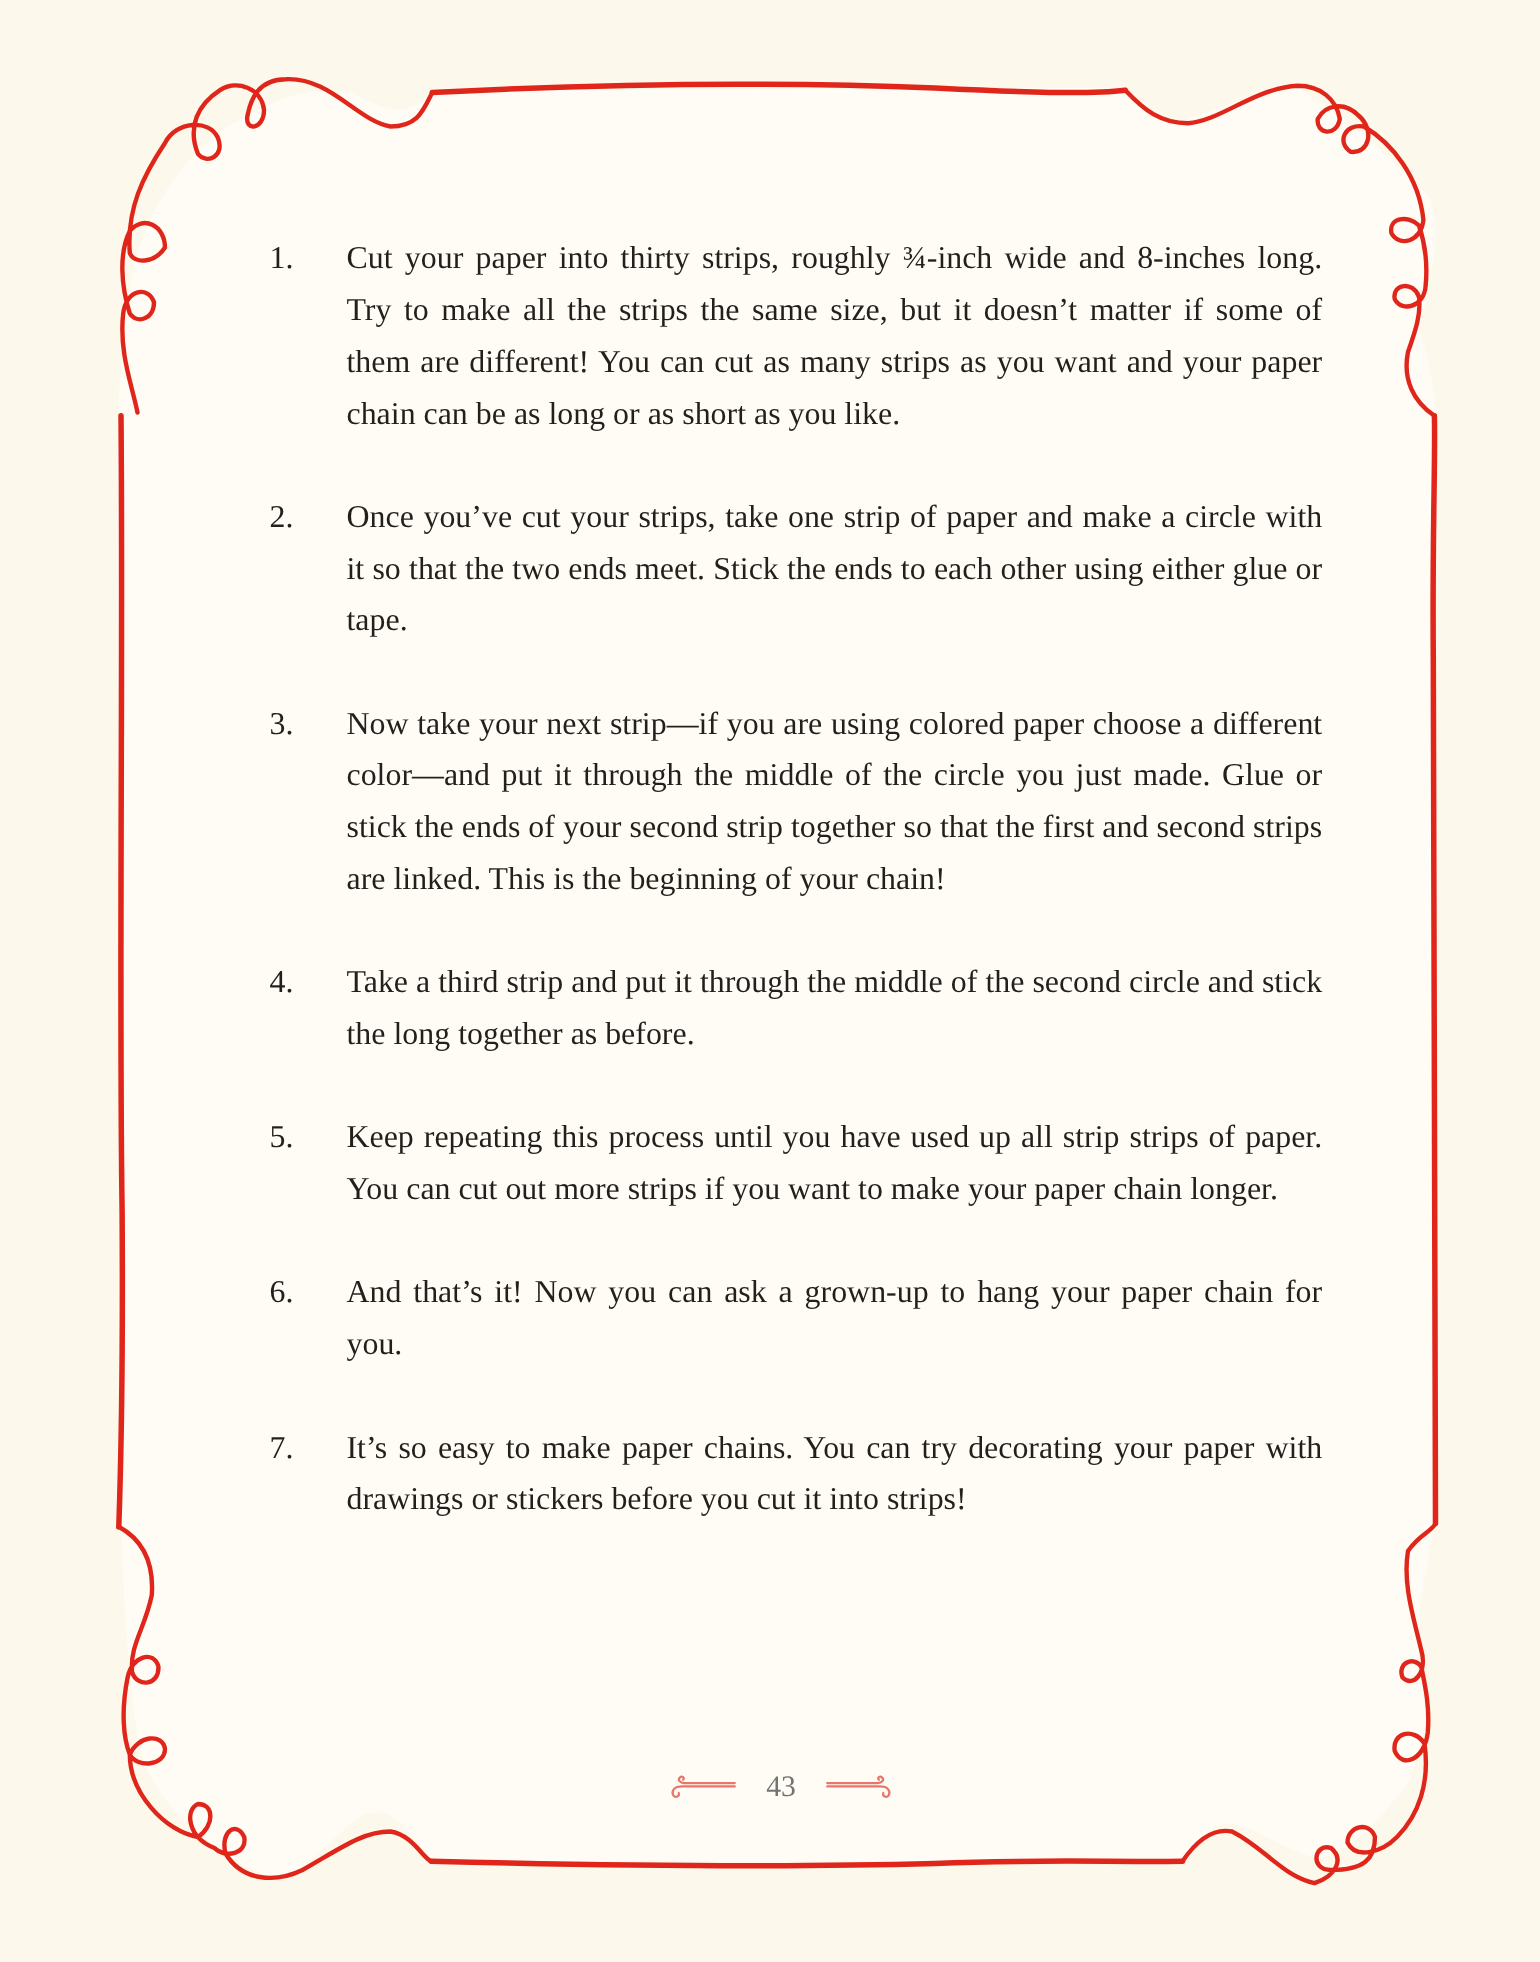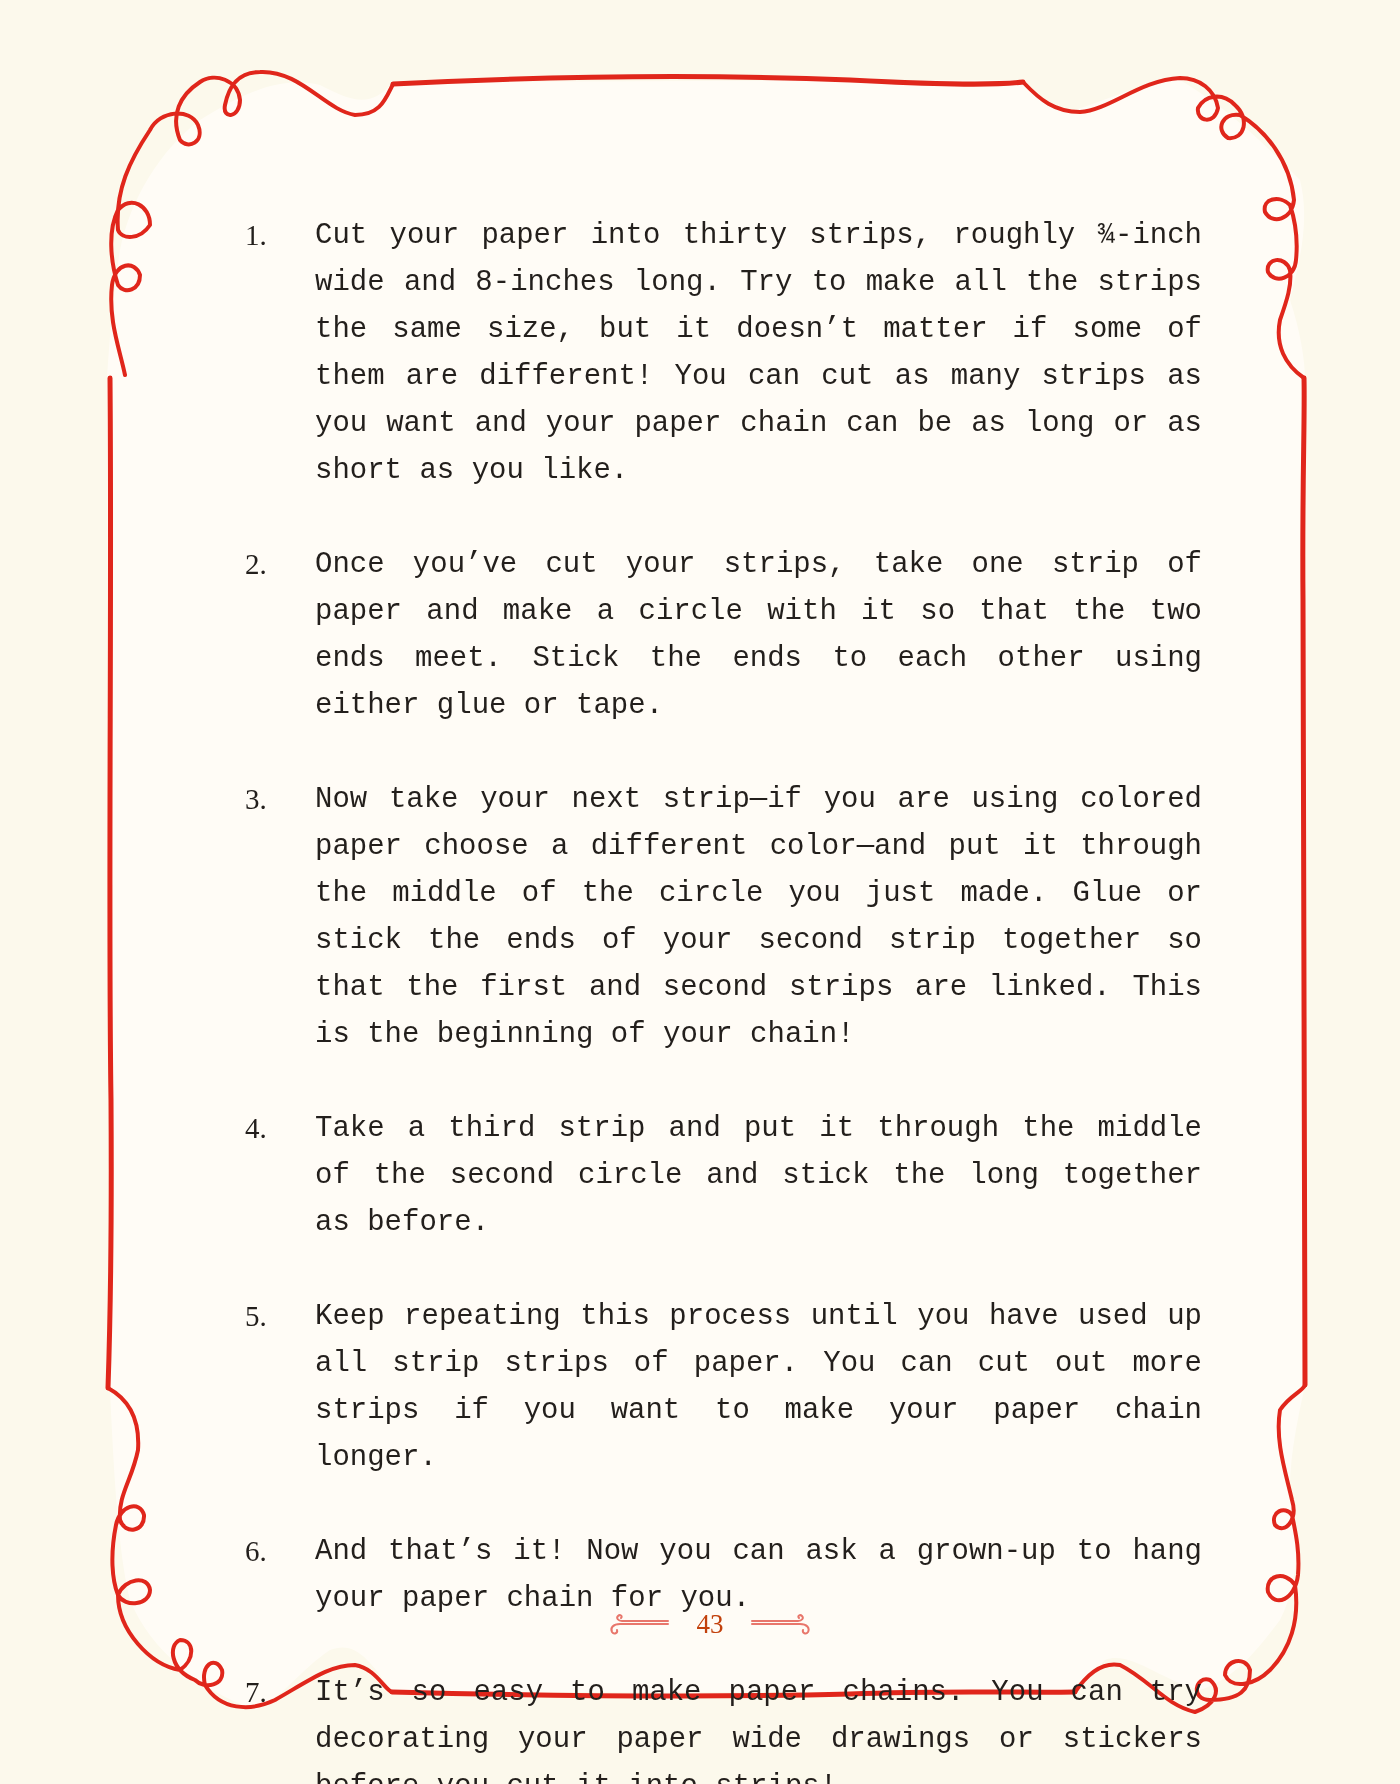--- a/index.html
+++ b/index.html
@@ -17,27 +17,27 @@
       position: relative;
       padding-left: 75px;
       font-size: 29px;
       line-height: 47px;
       text-align: justify;
       margin: 0;
     }
     .step-num {
       position: absolute; left: 5px; top: 0;
     }
-    .step-text { display: block; font-family: Liberation Mono, monospace; }
+    .step-text { display: block; }
     .folio {
       position: absolute; left: 600px; top: 1605px; width: 220px; height: 40px;
     }
     .folio-num {
       position: absolute; left: 0; right: 0; top: 2px; text-align: center;
-      font-size: 27px; line-height: 34px; color: #c2410c;
+      font-size: 27px; line-height: 34px; color: #737373;
     }
     .flourish { position: absolute; top: 6px; width: 62px; height: 26px; }
     .flourish.left { left: 8px; }
     .flourish.right { right: 8px; }
   </style>
 </head>
 <body>
 
 <svg id="frame-svg" viewBox="0 0 1400 1784" xmlns="http://www.w3.org/2000/svg">
 
@@ -100,21 +100,21 @@
   <p class="step" style="margin-bottom:47px">
     <span class="step-num">5.</span>
     <span class="step-text">Keep repeating this process until you have used up all strip strips of paper. You can cut out more strips if you want to make your paper chain longer.</span>
   </p>
   <p class="step" style="margin-bottom:47px">
     <span class="step-num">6.</span>
     <span class="step-text">And that’s it! Now you can ask a grown-up to hang your paper chain for you.</span>
   </p>
   <p class="step">
     <span class="step-num">7.</span>
-    <span class="step-text">It’s so easy to make paper chains. You can try decorating your paper wide drawings or stickers before you cut it into strips!</span>
+    <span class="step-text">It’s so easy to make paper chains. You can try decorating your paper with drawings or stickers before you cut it into strips!</span>
   </p>
 </main>
 
 <footer class="folio">
   <svg class="flourish left" viewBox="0 0 62 26">
     <g fill="none" stroke="#e8766b" stroke-width="2" stroke-linecap="round">
       <path d="M60,10 L14,10 C10,10 8,7 10,5 C12,3 15,5 13,7"></path>
       <path d="M60,13 L12,13 C5,13 2,17 4,21 C6,24 10,22 9,19"></path>
     </g>
   </svg>

